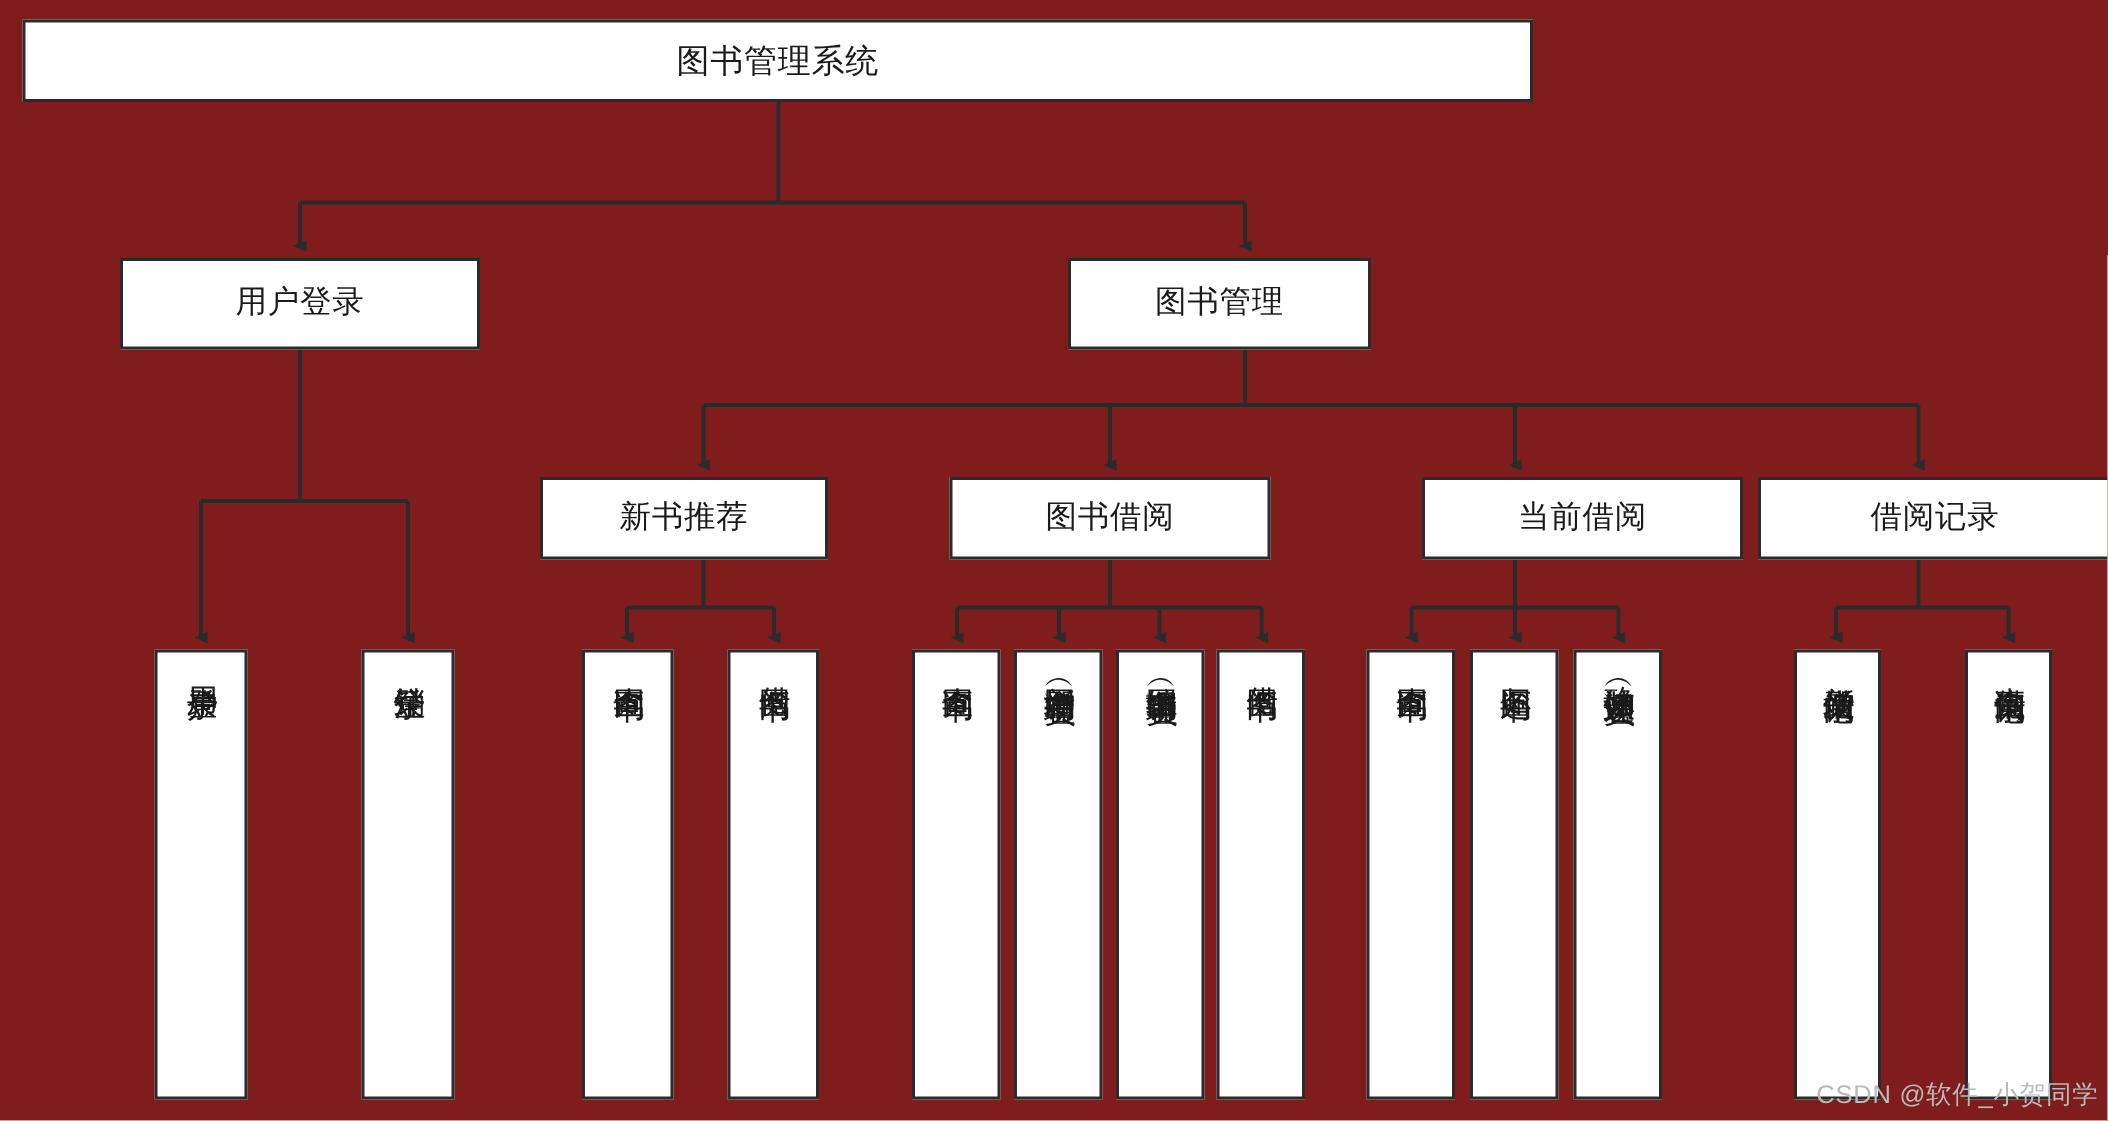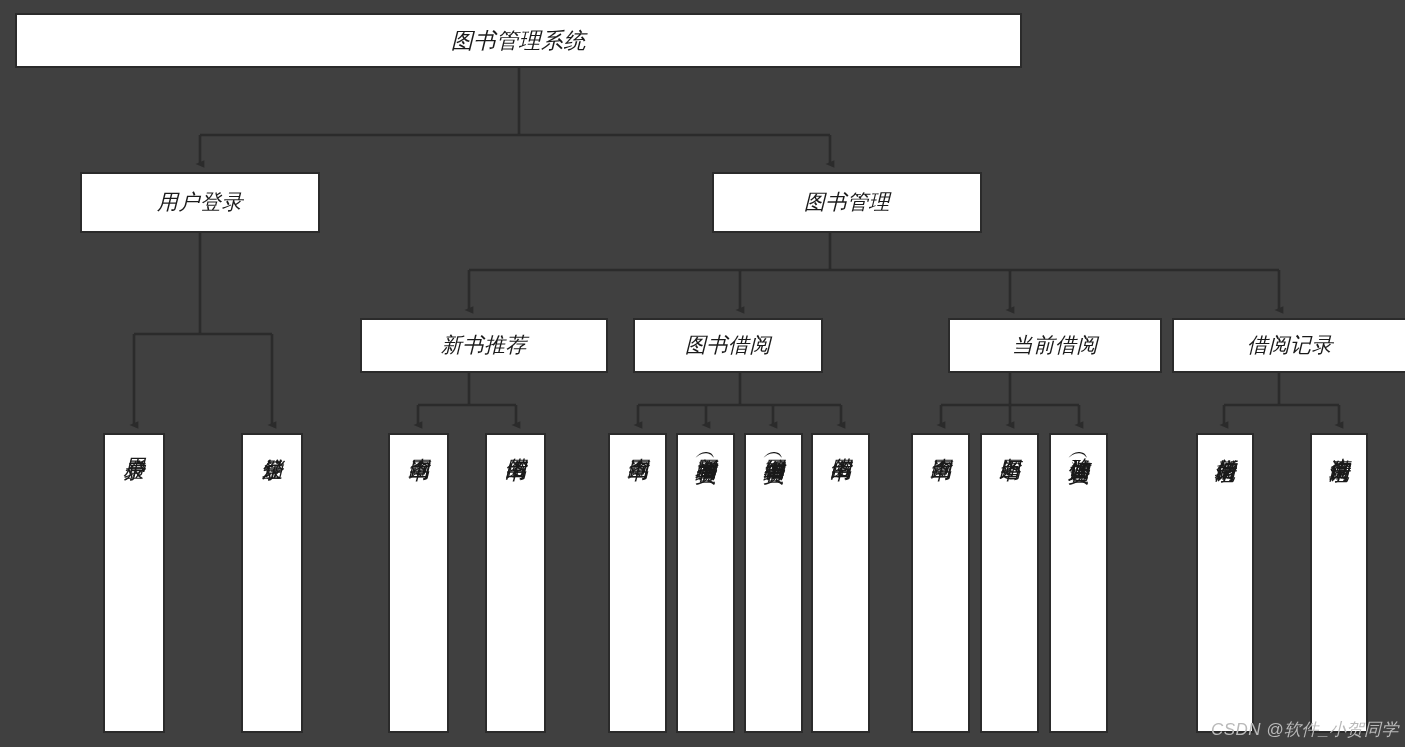--- a/index.html
+++ b/index.html
@@ -8,23 +8,22 @@
     background: #ffffff;
   }
   body {
     font-family: "Liberation Sans", "DejaVu Sans", sans-serif;
     color: #111111;
   }
   #canvas {
     position: relative;
     width: 1405px;
     height: 747px;
-    background: #404040;
+    background: #7f1d1d;
     overflow: hidden;
-    font-style: italic;
   }
   #edges {
     position: absolute;
     left: 0;
     top: 0;
     width: 1405px;
     height: 747px;
     pointer-events: none;
   }
   .node {
@@ -124,28 +123,28 @@
     </g>
   </svg>
 
   <div class="node root" style="left:15px; top:13px; width:1007px; height:55px;">
     <span class="label">图书管理系统</span>
   </div>
 
   <div class="node lvl1" style="left:80px; top:172px; width:240px; height:61px;">
     <span class="label">用户登录</span>
   </div>
-  <div class="node lvl1" style="left:712px; top:172px; width:270px; height:61px;justify-content:center;">
+  <div class="node lvl1" style="left:712px; top:172px; width:202px; height:61px;justify-content:center;">
     <span class="label">图书管理</span>
   </div>
 
-  <div class="node lvl2" style="left:360px; top:318px; width:248px; height:55px;">
+  <div class="node lvl2" style="left:360px; top:318px; width:192px; height:55px;">
     <span class="label">新书推荐</span>
   </div>
-  <div class="node lvl2" style="left:633px; top:318px; width:190px; height:55px;text-align:right;">
+  <div class="node lvl2" style="left:633px; top:318px; width:214px; height:55px;text-align:right;">
     <span class="label">图书借阅</span>
   </div>
   <div class="node lvl2" style="left:948px; top:318px; width:214px; height:55px;">
     <span class="label">当前借阅</span>
   </div>
   <div class="node lvl2" style="left:1172px; top:318px; width:236px; height:55px;">
     <span class="label">借阅记录</span>
   </div>
 
   <div class="node leaf" style="left:103px; top:433px; width:62px; height:300px;">

